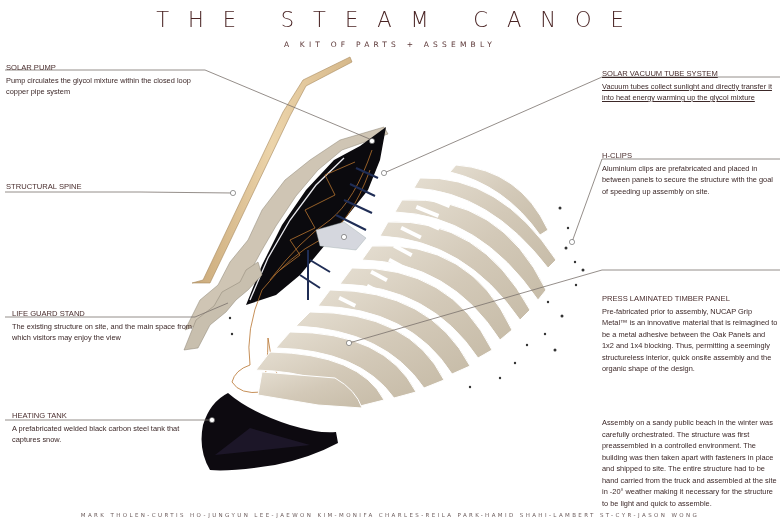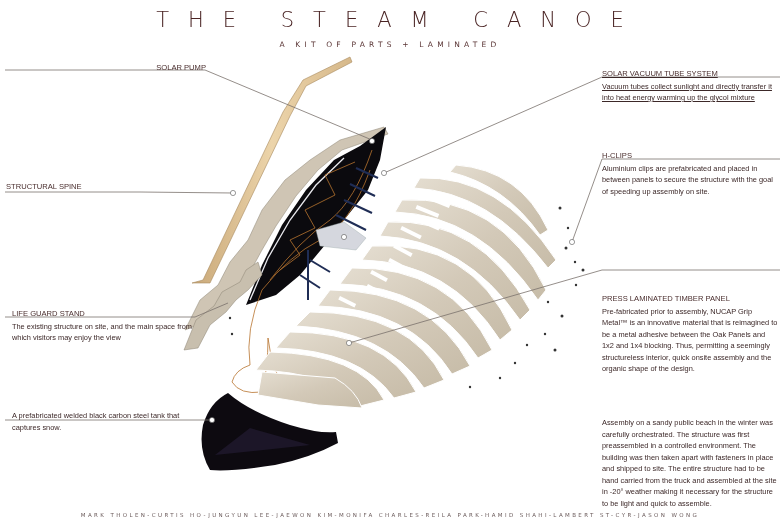--- a/index.html
+++ b/index.html
@@ -17,21 +17,21 @@
     .label .body { display: block; }
     .credits { position: absolute; left: 0; width: 780px; top: 512px; text-align: center;
                font-size: 5.5px; letter-spacing: 2.4px; color: #6a5a5a;
                font-family: "DejaVu Sans", sans-serif; }
     svg.art { position: absolute; left: 0; top: 0; }
   </style>
 </head>
 <body>
 
 <div class="title">THE STEAM CANOE</div>
-<div class="subtitle">A KIT OF PARTS + LAMINATED</div>
+<div class="subtitle">A KIT OF PARTS + ASSEMBLY</div>
 
 <svg class="art" width="780" height="525" viewBox="0 0 780 525">
   <defs>
     <linearGradient id="timber" x1="0" y1="0" x2="1" y2="1">
       <stop offset="0" stop-color="#e4ddd0"></stop>
       <stop offset="0.5" stop-color="#d3c9b8"></stop>
       <stop offset="1" stop-color="#c7bca8"></stop>
     </linearGradient>
     <linearGradient id="spineWood" x1="0" y1="0" x2="1" y2="0">
       <stop offset="0" stop-color="#c9a878"></stop>
@@ -133,33 +133,35 @@
     <circle cx="233" cy="193" r="2.6"></circle>
     <circle cx="212" cy="420" r="2.6"></circle>
     <circle cx="384" cy="173" r="2.6"></circle>
     <circle cx="572" cy="242" r="2.6"></circle>
     <circle cx="349" cy="343" r="2.6"></circle>
     <circle cx="344" cy="237" r="2.6"></circle>
   </g>
 </svg>
 
 <div class="label" style="left:6px; top:62px; width:200px;">
-  <span class="head" style="border-bottom:none;text-align:right;">SOLAR PUMP</span>
+  <span class="head" style="border-bottom:none;">SOLAR PUMP</span>
+  <span class="body">Pump circulates the glycol mixture within the closed loop copper pipe system</span>
 </div>
 
 <div class="label" style="left:6px; top:181px; width:168px;">
   <span class="head" style="border-bottom:none;">STRUCTURAL SPINE</span>
 </div>
 
 <div class="label" style="left:12px; top:308px; width:190px;">
   <span class="head" style="border-bottom:none;">LIFE GUARD STAND</span>
   <span class="body">The existing structure on site, and the main space from which visitors may enjoy the view</span>
 </div>
 
 <div class="label" style="left:12px; top:410px; width:180px;">
+  <span class="head" style="border-bottom:none;">HEATING TANK</span>
   <span class="body">A prefabricated welded black carbon steel tank that captures snow.</span>
 </div>
 
 <div class="label" style="left:602px; top:68px; width:176px;text-decoration:underline;">
   <span class="head" style="border-bottom:none;">SOLAR VACUUM TUBE SYSTEM</span>
   <span class="body">Vacuum tubes collect sunlight and directly transfer it into heat energy warming up the glycol mixture</span>
 </div>
 
 <div class="label" style="left:602px; top:150px; width:176px;">
   <span class="head" style="border-bottom:none;">H-CLIPS</span>

